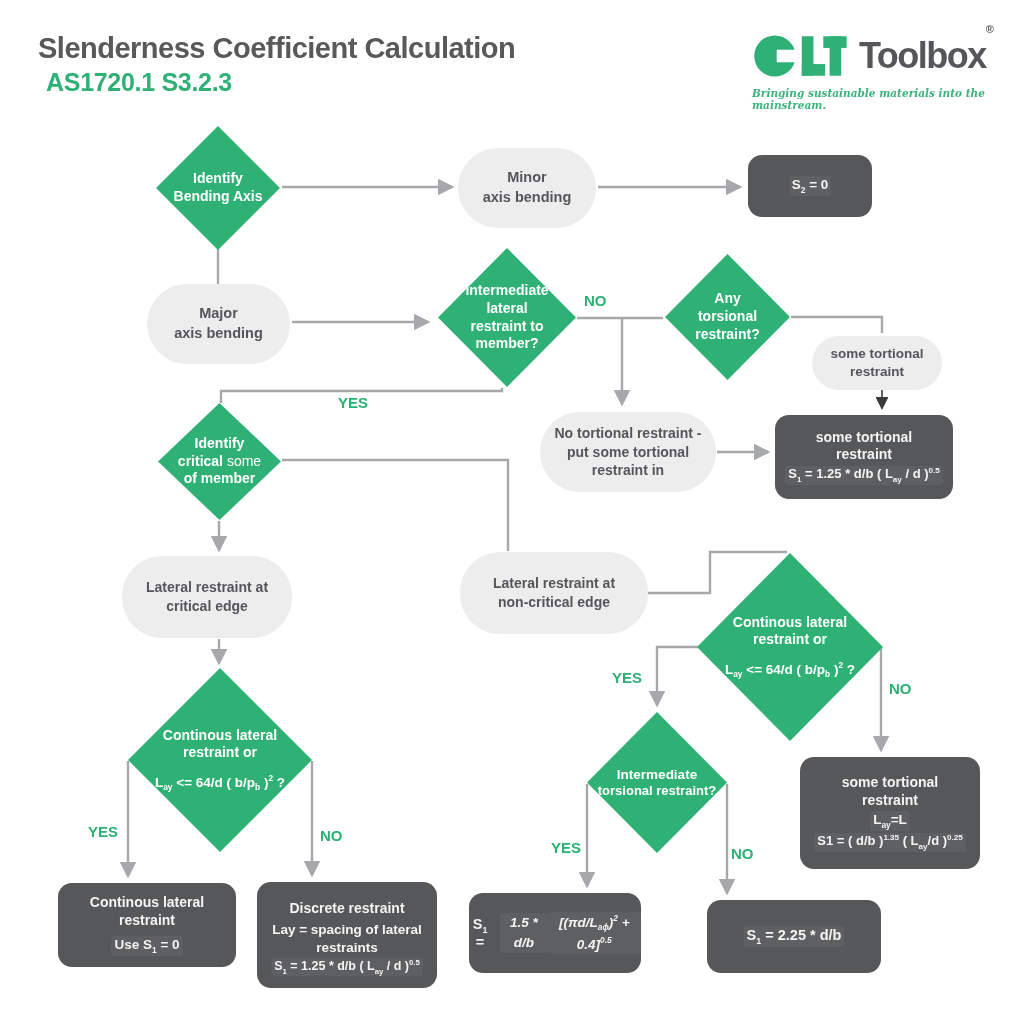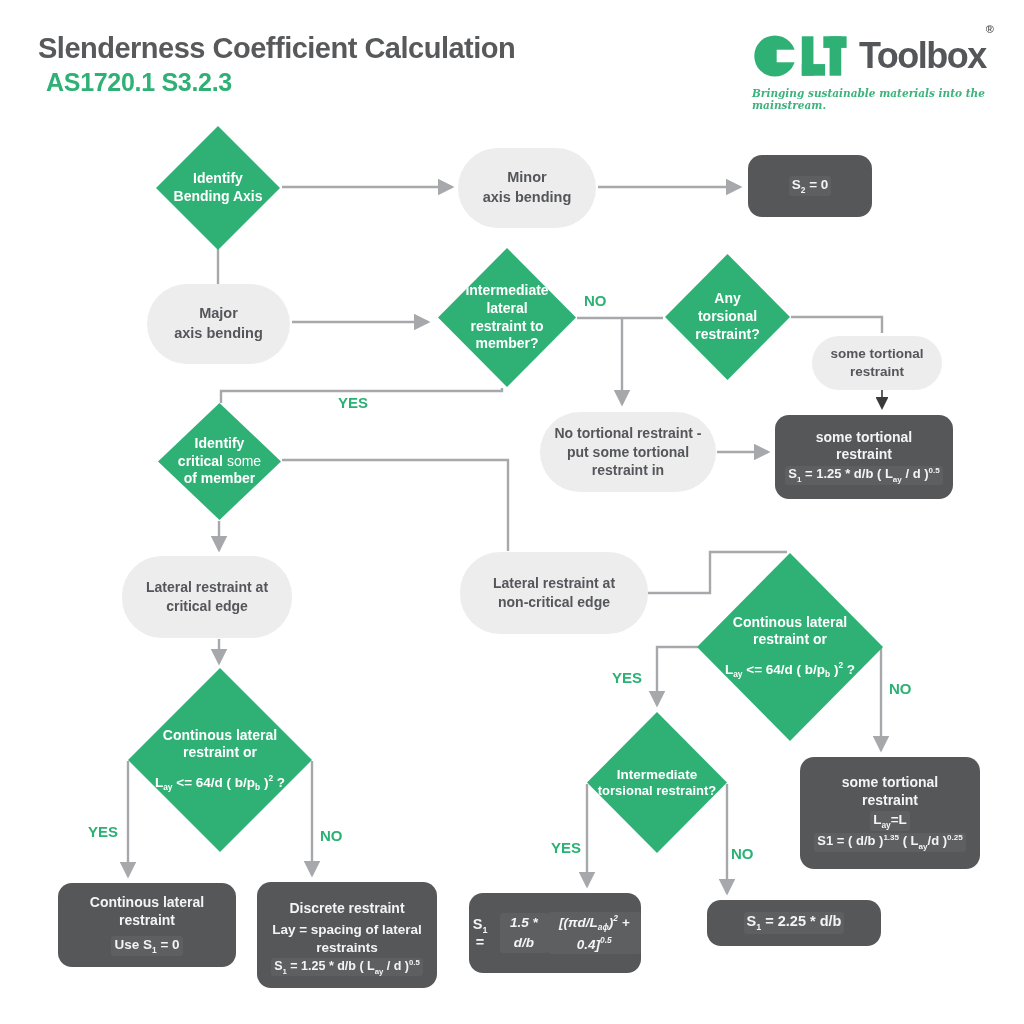--- a/index.html
+++ b/index.html
@@ -207,21 +207,21 @@
   <div class="dark" style="left:469px;top:893px;width:172px;height:80px;">
     <div class="fraction">
       <span class="prefix">S<sub>1</sub> =</span>
       <span class="frac-col">
         <span class="num">1.5 * d/b</span>
         <span class="den">[(πd/L<sub>aϕ</sub>)<sup>2</sup> + 0.4]<sup>0.5</sup></span>
       </span>
     </div>
   </div>
 
-  <div class="dark" style="left:707px;top:900px;width:174px;height:46px;">
+  <div class="dark" style="left:707px;top:900px;width:174px;height:73px;">
     <div class="frm" style="margin-top:0;font-size:14.5px;">S<sub>1</sub> = 2.25 * d/b</div>
   </div>
 
   <div class="dark" style="left:800px;top:757px;width:180px;height:112px;">
     <div class="ln">some tortional</div>
     <div class="ln">restraint</div>
     <div class="frm frm-tight">L<sub>ay</sub>=L</div>
     <div class="frm frm-tight" style="font-size:13px;">S1 = ( d/b )<sup>1.35</sup> ( L<sub>ay</sub>/d )<sup>0.25</sup></div>
   </div>
 

